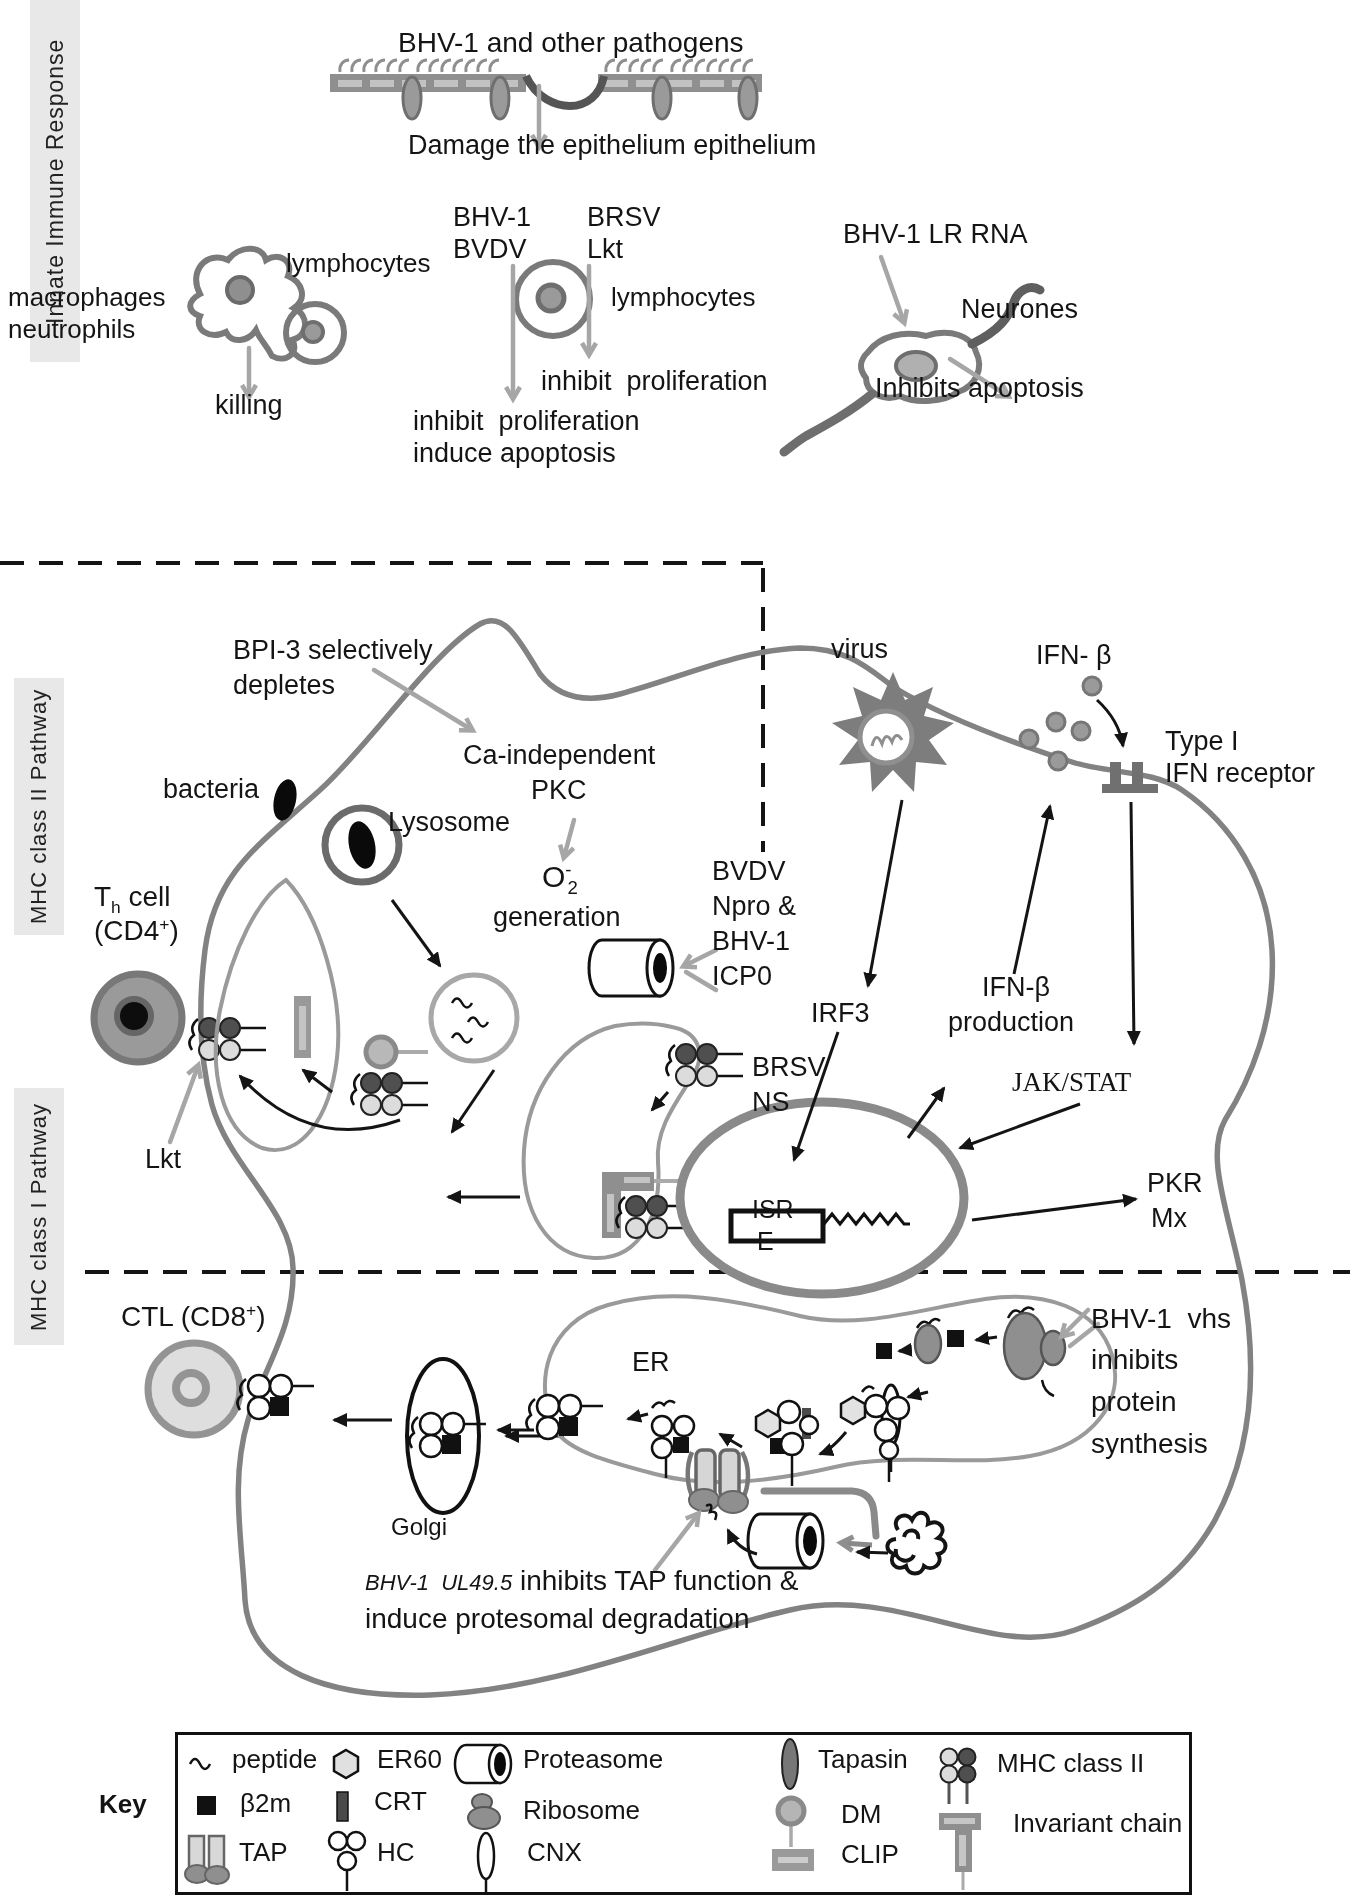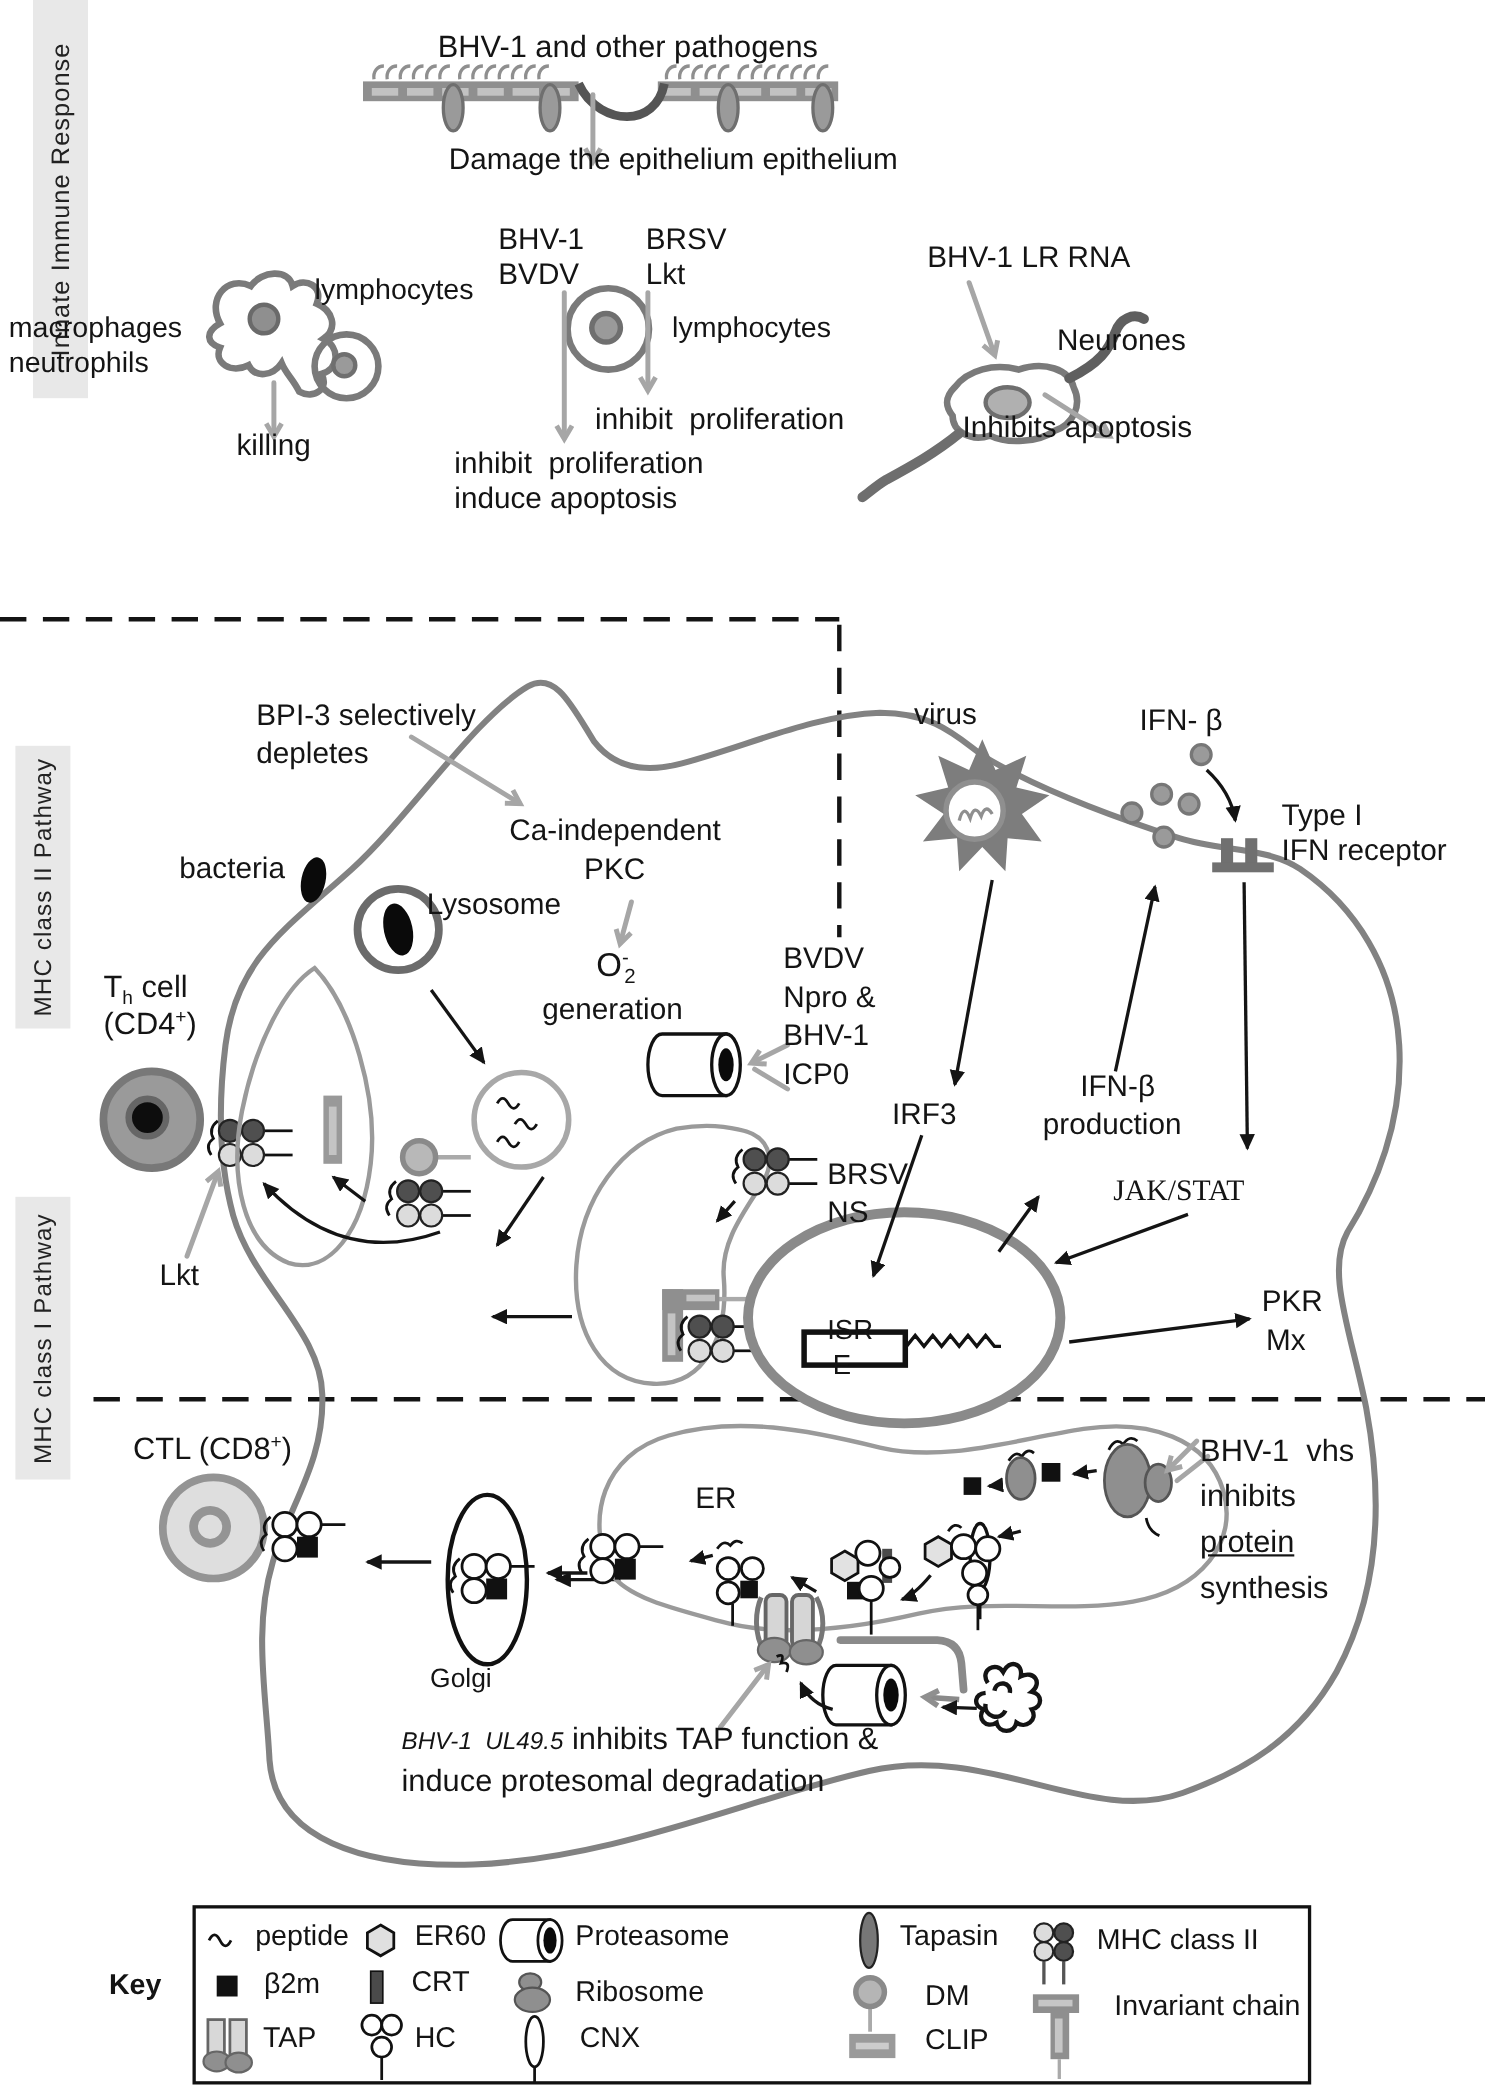--- a/index.html
+++ b/index.html
@@ -466,21 +466,21 @@
   <div class="lbl" style="left:1147px;top:1169px;">PKR</div>
   <div class="lbl" style="left:1151px;top:1204px;">Mx</div>
   <div class="lbl" style="left:752px;top:1196px;font-size:25px;">ISR</div>
   <div class="lbl" style="left:757px;top:1228px;font-size:25px;">E</div>
 
   <div class="lbl" style="left:121px;top:1301px;font-size:28px;"><span>CTL (CD8</span><sup class="s">+</sup><span>)</span></div>
   <div class="lbl" style="left:632px;top:1348px;">ER</div>
   <div class="lbl" style="left:391px;top:1514px;font-size:24px;">Golgi</div>
   <div class="lbl" style="left:1091px;top:1304px;font-size:28px;">BHV-1  vhs</div>
   <div class="lbl" style="left:1091px;top:1345px;font-size:28px;">inhibits</div>
-  <div class="lbl" style="left:1091px;top:1387px;font-size:28px;text-decoration:underline;">protein</div>
+  <div class="lbl" style="left:1091px;top:1387px;font-size:28px;">protein</div>
   <div class="lbl" style="left:1091px;top:1429px;font-size:28px;">synthesis</div>
   <div class="lbl" style="left:365px;top:1566px;font-size:28px;"><span class="small">BHV-1  UL49.5</span><span> inhibits TAP function &amp;</span></div>
   <div class="lbl" style="left:365px;top:1604px;font-size:28px;">induce protesomal degradation</div>
 
   <div class="keybox" style="left:175px;top:1732px;width:1011px;height:157px;"></div>
   <div class="lbl b" style="left:99px;top:1791px;font-size:26px;">Key</div>
   <div class="lbl" style="left:232px;top:1746px;font-size:26px;">peptide</div>
   <div class="lbl" style="left:377px;top:1746px;font-size:26px;">ER60</div>
   <div class="lbl" style="left:523px;top:1746px;font-size:26px;">Proteasome</div>
   <div class="lbl" style="left:818px;top:1746px;font-size:26px;">Tapasin</div>

